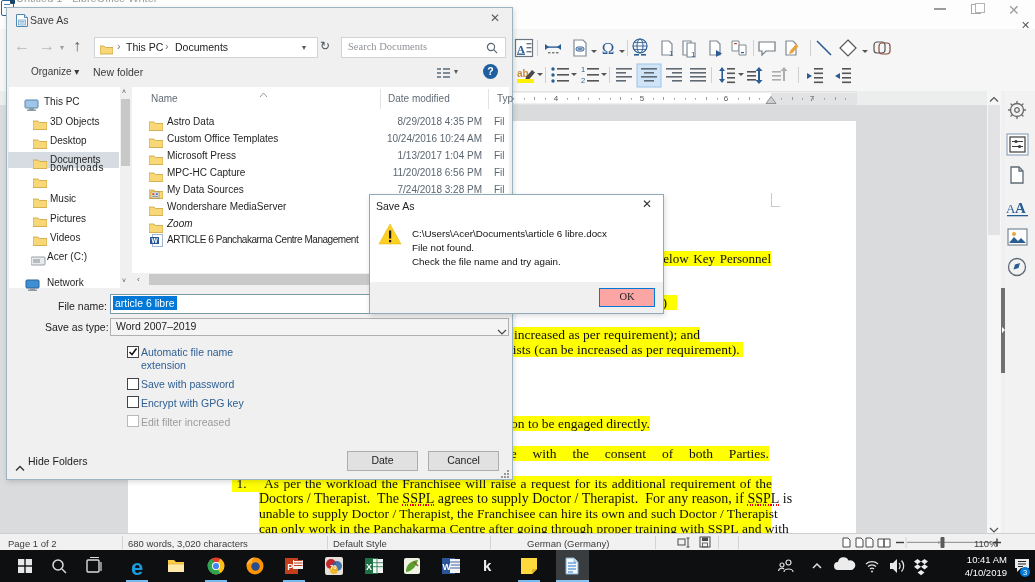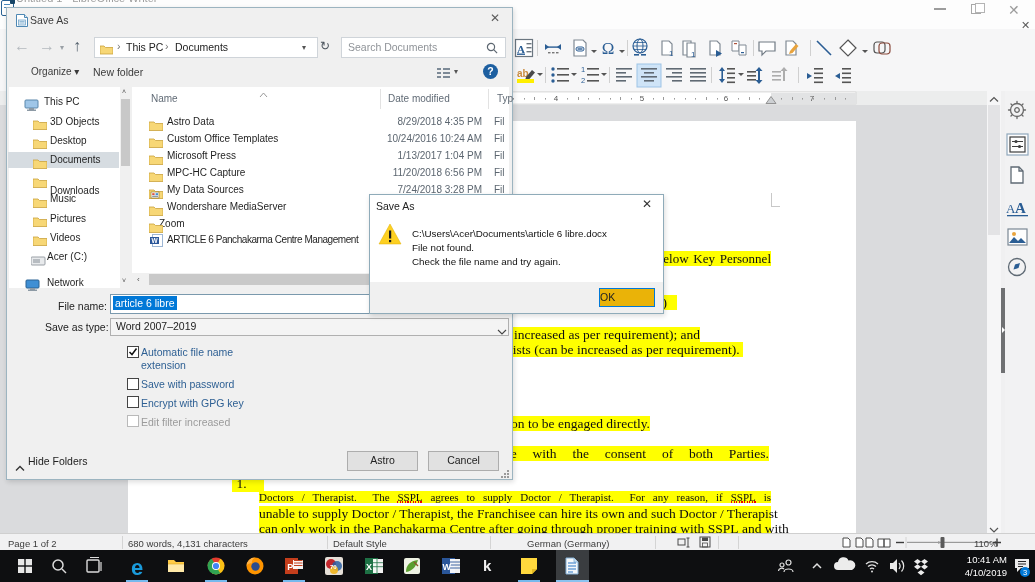--- a/index.html
+++ b/index.html
@@ -273,21 +273,22 @@
 
     <div class="abs ser" id="lineA" style="right:264px;top:251px;font-size:13px;word-spacing:1.5px;white-space:nowrap;"><span class="hl">staff and below Key Personnel</span></div>
 
     <div class="abs ser" id="lineB" style="right:358px;top:295px;font-size:13.5px;white-space:nowrap;"><span class="hl">requirement&nbsp; )&nbsp;&nbsp;&nbsp;</span></div>
 
     <div class="abs ser" id="lineC" style="right:335px;top:327px;font-size:13.5px;white-space:nowrap;"><span class="hl">be increased as per requirement); and</span></div>
     <div class="abs ser" id="lineD" style="right:292px;top:342px;font-size:13.5px;white-space:nowrap;"><span class="hl">Therapists (can be increased as per requirement).&nbsp;</span></div>
     <div class="abs ser" id="lineF" style="right:385px;top:416px;font-size:13.5px;white-space:nowrap;"><span class="hl">person to be engaged directly.</span></div>
     <div class="abs ser" id="lineG" style="right:266px;top:446px;font-size:13.5px;word-spacing:12.5px;white-space:nowrap;"><span class="hl">same with the consent of both Parties.</span></div>
     <div class="abs ser hl" style="left:232px;top:476px;width:32px;font-size:13.5px;padding-left:4.5px;box-sizing:border-box;">1.</div>
-    <div class="abs ser jline hl" style="left:259px;top:491px;width:512px;font-size:11px;">Doctors / Therapist.&nbsp; The <span class="sspl">SSPL</span> agrees to supply Doctor / Therapist.&nbsp; For any reason, if <span class="sspl">SSPL</span> is</div>
+    <div class="abs ser jline hl" style="left:264px;top:476px;width:508px;font-size:13.5px;">As per the workload the Franchisee will raise a request for its additional requirement of the</div>
+    <div class="abs ser jline hl" style="left:259px;top:491px;width:512px;font-size:14px;">Doctors / Therapist.&nbsp; The <span class="sspl">SSPL</span> agrees to supply Doctor / Therapist.&nbsp; For any reason, if <span class="sspl">SSPL</span> is</div>
     <div class="abs ser jline hl" style="left:259px;top:521px;width:512px;font-size:13.5px;">can only work in the Panchakarma Centre after going through proper training with <span class="sspl">SSPL</span> and with</div>
     <div class="abs ser jline hl" style="left:259px;top:506px;width:512px;font-size:13.5px;">unable to supply Doctor / Therapist, the Franchisee can hire its own and such Doctor / Therapist</div>
   </div>
 
   <div class="abs" style="left:987px;top:91px;width:14px;height:442px;background:#f6f6f7;"></div>
   <div class="abs" style="left:989px;top:91px;width:10px;height:10px;"><svg width="10" height="10">
         <path d="M1,6.5 l4,-4 l4,4" stroke="#555" stroke-width="1.2" fill="none"></path>
       </svg></div>
   <div class="abs" style="left:988px;top:105px;width:12px;height:130px;background:#e3e3e5;"></div>
   <div class="abs" style="left:989px;top:521px;width:10px;height:10px;"><svg width="10" height="10">
@@ -329,21 +330,21 @@
         </g>
       <g transform="translate(12,176)">
           <circle r="8.5" fill="none" stroke="#5f6a74" stroke-width="1.3"></circle>
           <path d="M3,-4 l-1.5,5 l-5,1.5 l1.5,-5 z" fill="#2a5d94"></path>
         </g>
     </svg>
   </div>
 
   <div class="abs" style="left:0;top:533px;width:1035px;height:17px;background:#f1f1f2;border-top:1px solid #cfcfcf;font-size:9.5px;color:#3c3c3c;">
     <div class="abs" style="left:8px;top:4px;">Page 1 of 2</div>
-    <div class="abs" style="left:128px;top:4px;">680 words, 4,131 characters</div>
+    <div class="abs" style="left:128px;top:4px;">680 words, 3,020 characters</div>
     <div class="abs" style="left:333px;top:4px;">Default Style</div>
     <div class="abs" style="left:527px;top:4px;">German (Germany)</div>
     <div class="abs" style="left:122px;top:2px;width:1px;height:13px;background:#d4d4d4;"></div>
     <div class="abs" style="left:327px;top:2px;width:1px;height:13px;background:#d4d4d4;"></div>
     <div class="abs" style="left:490px;top:2px;width:1px;height:13px;background:#d4d4d4;"></div>
     <div class="abs" style="left:655px;top:2px;width:1px;height:13px;background:#d4d4d4;"></div>
     <div class="abs" style="left:718px;top:2px;width:1px;height:13px;background:#d4d4d4;"></div>
     <div class="abs" style="left:738px;top:2px;width:1px;height:13px;background:#d4d4d4;"></div>
     <div id="status-icons">
       <svg class="abs" style="left:670px;top:0;" width="340" height="17" viewBox="0 0 340 17">
@@ -544,21 +545,21 @@
             <path d="M0,2 h4 l1.5,1.5 H13 V10 H0 Z" fill="#f7d776" stroke="#caa23c" stroke-width="0.8"></path>
           </svg></div>
       <div class="abs" style="left:22px;top:2px;font-size:10.5px;color:#737373;">›</div>
       <div class="abs" style="left:31px;top:3px;font-size:10.5px;color:#222;">This PC</div>
       <div class="abs" style="left:70px;top:2px;font-size:10.5px;color:#737373;">›</div>
       <div class="abs" style="left:80px;top:3px;font-size:10.5px;color:#222;">Documents</div>
       <div class="abs" style="left:207px;top:5px;font-size:8px;color:#555;">▾</div>
     </div>
     <div class="abs" style="left:313px;top:31px;font-size:12px;color:#49525b;">↻</div>
     <div class="abs" style="left:334px;top:29px;width:163px;height:19px;background:#fff;border:1px solid #cfd4d9;">
-      <div class="abs" style="left:6px;top:3px;font-size:10.5px;color:#8f9398;">Search Documents</div>
+      <div class="abs" style="left:6px;top:3px;font-size:10.5px;color:#8f9398;font-family:Liberation Serif, serif;">Search Documents</div>
       <div class="abs" style="left:144px;top:3px;"><svg width="13" height="13">
             <circle cx="5" cy="5" r="3.6" fill="none" stroke="#5d6771" stroke-width="1.2"></circle>
             <path d="M7.7,7.7 l3.4,3.4" stroke="#5d6771" stroke-width="1.2"></path>
           </svg></div>
     </div>
 
     <div class="abs" style="left:24px;top:58px;font-size:10px;color:#3b3b3b;">Organize ▾</div>
     <div class="abs" style="left:86px;top:58px;font-size:10.5px;color:#3b3b3b;">New folder</div>
     <div class="abs" style="left:430px;top:57px;width:13px;height:12px;"><svg width="13" height="12">
           <g fill="#7d8a97">
@@ -584,21 +585,21 @@
     <div class="abs" style="left:490px;top:85px;font-size:10px;color:#616b76;">Typ</div>
 
     <div class="abs" style="left:373px;top:81px;width:1px;height:20px;background:#e2e2e2;"></div>
     <div class="abs" style="left:481px;top:81px;width:1px;height:20px;background:#e2e2e2;"></div>
     <div id="treepane">
       <div class="abs" style="left:1px;top:144px;width:111px;height:16px;background:#d6dce1;"></div>
       <div class="trow" style="left:37px;top:88px;">This PC</div>
       <div class="trow" style="left:43px;top:107.5px;">3D Objects</div>
       <div class="trow" style="left:43px;top:126.5px;">Desktop</div>
       <div class="trow" style="left:43px;top:146px;">Documents</div>
-      <div class="trow" style="left:43px;top:177px;">Downloads</div>
+      <div class="trow" style="left:43px;top:155px;font-family:Liberation Mono, monospace;">Downloads</div>
       <div class="trow" style="left:43px;top:185px;">Music</div>
       <div class="trow" style="left:43px;top:204.5px;">Pictures</div>
       <div class="trow" style="left:43px;top:223.5px;">Videos</div>
       <div class="trow" style="left:40px;top:243px;">Acer (C:)</div>
       <div class="trow" style="left:40px;top:268.5px;">Network</div>
       <div class="abs" style="left:17px;top:89px;"><svg width="15" height="12">
             <rect x="1" y="1" width="13" height="8" rx="1" fill="#9fc6e8" stroke="#5b87ab" stroke-width="1"></rect>
             <rect x="5" y="9" width="5" height="2" fill="#8d9aa5"></rect>
             <rect x="3" y="10.5" width="9" height="1.5" fill="#8d9aa5"></rect>
           </svg></div>
@@ -633,21 +634,21 @@
             <rect x="3" y="10.5" width="9" height="1.5" fill="#8d9aa5"></rect>
           </svg></div>
     </div>
     <div id="filelist">
       <div class="frow" style="left:160px;top:108px;">Astro Data</div>
       <div class="frow" style="left:160px;top:125px;">Custom Office Templates</div>
       <div class="frow" style="left:160px;top:142px;">Microsoft Press</div>
       <div class="frow" style="left:160px;top:159px;">MPC-HC Capture</div>
       <div class="frow" style="left:160px;top:176px;">My Data Sources</div>
       <div class="frow" style="left:160px;top:192.5px;">Wondershare MediaServer</div>
-      <div class="frow" style="left:152px;top:209.5px;">Zoom</div>
+      <div class="frow" style="left:160px;top:209.5px;font-style:italic;">Zoom</div>
       <div class="frow" style="left:160px;top:226px;letter-spacing:-0.45px;">ARTICLE 6 Panchakarma Centre Management</div>
       <div class="fdate" style="left:375px;top:108px;">8/29/2018 4:35 PM</div>
       <div class="fdate" style="left:375px;top:125px;">10/24/2016 10:24 AM</div>
       <div class="fdate" style="left:375px;top:142px;">1/13/2017 1:04 PM</div>
       <div class="fdate" style="left:375px;top:159px;">11/20/2018 6:56 PM</div>
       <div class="fdate" style="left:375px;top:176px;">7/24/2018 3:28 PM</div>
       <div class="ftype" style="left:487px;top:108px;">Fil</div>
       <div class="ftype" style="left:487px;top:125px;">Fil</div>
       <div class="ftype" style="left:487px;top:142px;">Fil</div>
       <div class="ftype" style="left:487px;top:159px;">Fil</div>
@@ -719,21 +720,21 @@
       <div class="cbbox" style="left:120px;top:388px;"></div>
       <div class="cblab" style="left:134px;top:388.5px;">Encrypt with GPG key</div>
       <div class="cbbox" style="left:120px;top:407px;border-color:#b9b9b9;"></div>
       <div class="cblab" style="left:134px;top:407.5px;color:#9b9b9b;">Edit filter increased</div>
     </div>
 
     <div class="abs" style="left:8px;top:450px;"><svg width="10" height="7">
           <path d="M1,5.5 l4,-4 l4,4" fill="none" stroke="#333" stroke-width="1.3"></path>
         </svg></div>
     <div class="abs" style="left:21px;top:447px;font-size:10.5px;color:#222;">Hide Folders</div>
-    <div class="abs" style="left:340px;top:443px;width:69px;height:18px;background:#e1e1e1;border:1px solid #adadad;font-size:10.5px;color:#222;text-align:center;line-height:17px;">Astro</div>
+    <div class="abs" style="left:340px;top:443px;width:69px;height:18px;background:#e1e1e1;border:1px solid #adadad;font-size:10.5px;color:#222;text-align:center;line-height:17px;">Date</div>
     <div class="abs" style="left:421px;top:443px;width:69px;height:18px;background:#e1e1e1;border:1px solid #adadad;font-size:10.5px;color:#222;text-align:center;line-height:17px;">Cancel</div>
     <svg class="abs" style="left:494px;top:462px;" width="9" height="9">
         <g fill="#9a9a9a">
           <rect x="6" y="0" width="2" height="2"></rect>
           <rect x="3" y="3" width="2" height="2"></rect>
           <rect x="6" y="3" width="2" height="2"></rect>
           <rect x="0" y="6" width="2" height="2"></rect>
           <rect x="3" y="6" width="2" height="2"></rect>
           <rect x="6" y="6" width="2" height="2"></rect>
         </g>
@@ -745,16 +746,16 @@
     <div class="abs" style="left:272px;top:2px;font-size:12px;color:#333;">✕</div>
     <div class="abs" style="left:8px;top:27px;width:24px;height:24px;">
       <svg width="24" height="24" viewBox="0 0 24 24">
           <path d="M12 2 L23 22 H1 Z" fill="#fdd022" stroke="#e0ae00" stroke-width="0.5"></path>
           <rect x="11" y="8.5" width="2.2" height="8" fill="#1a1a1a"></rect>
           <rect x="11" y="18" width="2.2" height="2.2" fill="#1a1a1a"></rect>
         </svg>
     </div>
     <div class="abs" style="left:42px;top:32px;font-size:9.8px;color:#111;line-height:14px;">C:\Users\Acer\Documents\article 6 libre.docx<br>File not found.<br>Check the file name and try again.</div>
     <div class="abs" style="left:0;top:87px;width:293px;height:31px;background:#f0f0f0;"></div>
-    <div class="abs" style="left:229px;top:93px;width:54px;height:17px;background:#eab308;border:1px solid #0078d7;font-size:10.5px;color:#222;text-align:left;line-height:16px;">OK</div>
+    <div class="abs" style="left:229px;top:93px;width:54px;height:17px;background:#fca5a5;border:1px solid #0078d7;font-size:10.5px;color:#222;text-align:center;line-height:16px;font-family:Liberation Serif, serif;">OK</div>
   </div>
 
 </div>
 
 </body></html>

